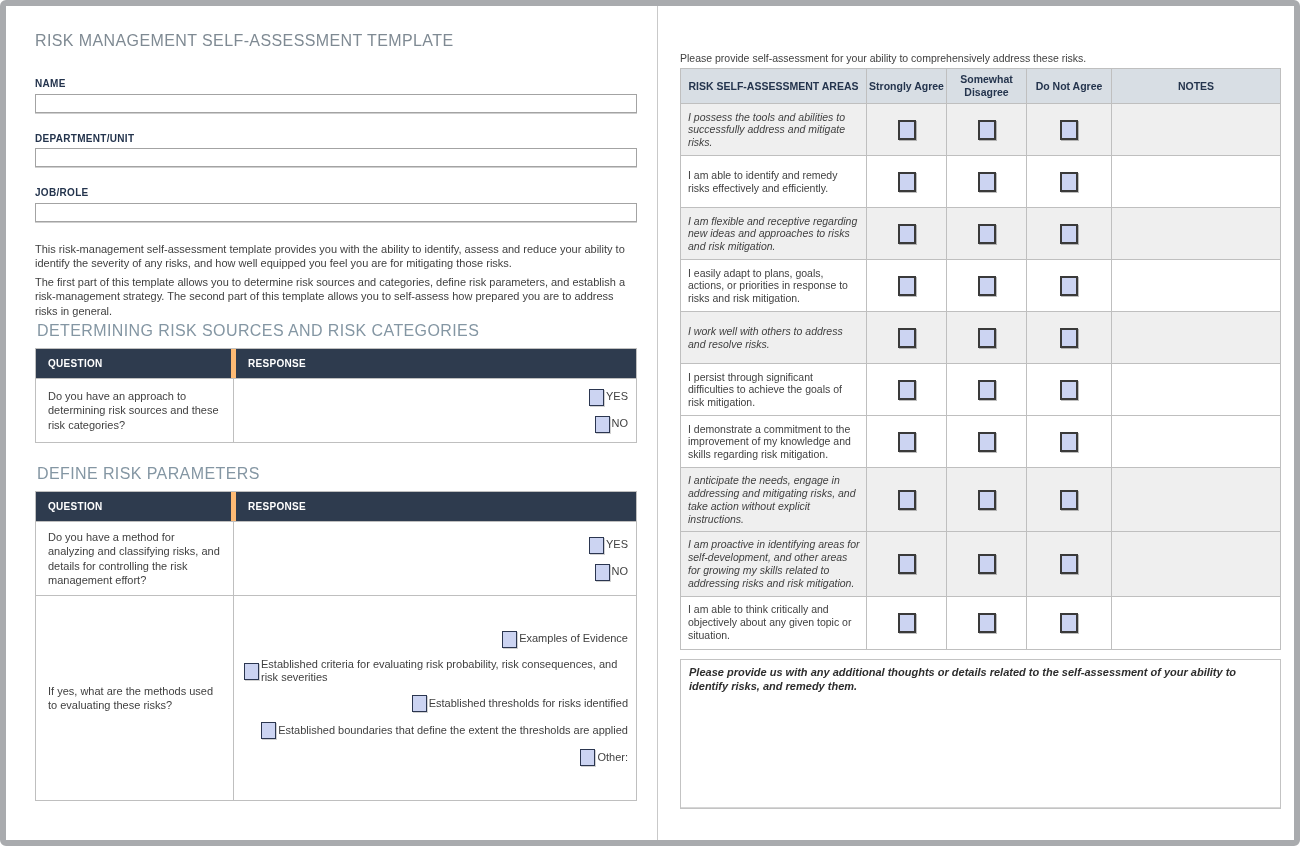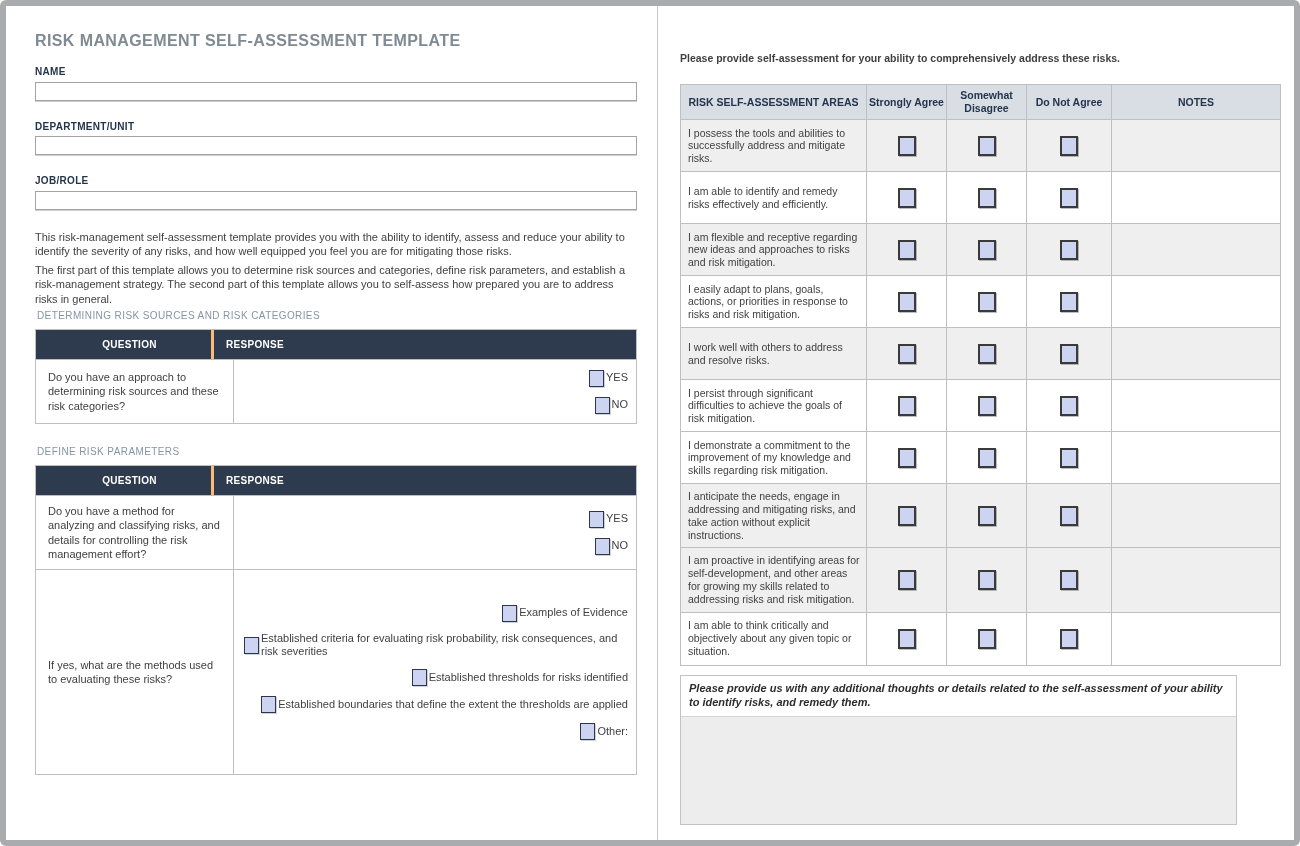--- a/index.html
+++ b/index.html
@@ -1,61 +1,61 @@
 <!DOCTYPE html>
 <html><head>
 <meta charset="utf-8">
 <style>
   * { margin:0; padding:0; box-sizing:border-box; }
   html,body { width:1300px; height:846px; background:#fff; font-family:"Liberation Sans", sans-serif; }
   .frame { width:1300px; height:846px; border:6px solid #a9abae; border-radius:6px; background:#fff; display:flex; overflow:hidden; }
 
   
   .page-left { width:653px; height:100%; border-right:1px solid #c9c9c9; padding:26px 20px 0 29px; }
-  .doc-title { font-size:16px; font-weight:bold; color:#7f8a93; letter-spacing:0.4px; margin-bottom:16px; }
+  .doc-title { font-size:16px; font-weight:normal; color:#7f8a93; letter-spacing:0.4px; margin-bottom:28px; }
   .field-group { margin-bottom:20px; }
   .field-label { font-size:10px; font-weight:bold; color:#24344d; letter-spacing:0.3px; margin-bottom:4px; }
   .field-input { width:602px; height:19px; border:1px solid #a3a3a3; box-shadow:0 1px 0 #cfcfcf; background:#fff; font-size:11px; padding:0 4px; color:#333; }
   .intro-para { width:602px; font-size:11px; color:#3f3f3f; line-height:1.32; margin-bottom:4px; }
   .intro-para.second { }
-  .section-heading { font-size:10px; color:#8496a3; letter-spacing:0.4px; margin:4px 0 8px 2px; }
+  .section-heading { font-size:16px; color:#8496a3; letter-spacing:0.4px; margin:4px 0 8px 2px; }
   .q-table { width:602px; border:1px solid #bfbfbf; margin-bottom:22px; }
   .q-head { display:flex; background:#2e3b4e; }
   .q-head-cell { color:#fff; font-size:10px; font-weight:bold; letter-spacing:0.3px; padding:9px 0 9px 12px; }
-  .q-head-cell.qh-question { width:178px; border-right:3px solid #fdba74;text-align:center; }
+  .q-head-cell.qh-question { width:200px; border-right:5px solid #fdba74; }
   .q-head-cell.qh-response { flex:1; }
   .q-row { display:flex; border-top:1px solid #bfbfbf; min-height:64px; }
   .q-row-tall { min-height:205px; }
   .q-cell { width:198px; border-right:1px solid #bfbfbf; font-size:11px; color:#3f3f3f; line-height:1.3; padding:8px 10px 8px 12px; display:flex; flex-direction:column; justify-content:center; }
   .r-cell { flex:1; padding:8px 8px 8px 10px; display:flex; flex-direction:column; justify-content:center; gap:10px;align-items:flex-end; }
   .opt { display:flex; align-items:center; gap:2px; }
   .opt-label { font-size:11px; color:#3f3f3f; line-height:1.25; max-width:372px; }
   .cb { display:inline-block; flex:none; background:#ccd4f2; }
   .cb-left { width:15px; height:17px; border:1.5px solid #2b3650; box-shadow:1px 1px 0 rgba(0,0,0,0.18); }
   .cb-right { width:18px; height:20px; border:2px solid #3a3a3a; box-shadow:1px 1px 0 rgba(0,0,0,0.25); }
 
   
   .page-right { flex:1; height:100%; padding:46px 23px 0 22px; }
-  .assess-intro { font-size:10.5px; color:#3f3f3f; margin-bottom:20px;font-weight:bold; }
+  .assess-intro { font-size:10.5px; color:#3f3f3f; margin-bottom:4px; }
   .a-table { width:601px; border:1px solid #bfbfbf; }
   .a-head { display:flex; background:#d8dee4; border-bottom:1px solid #bfbfbf; }
   .a-head-cell { font-size:10.5px; font-weight:bold; color:#24344d; line-height:1.25; display:flex; align-items:center; justify-content:center; text-align:center; padding:4px 2px; min-height:32px; }
   .a-cell, .a-head-cell { border-right:1px solid #bfbfbf; }
   .a-cell:last-child, .a-head-cell:last-child { border-right:none; }
   .col-statement { width:186px; }
   .col-opt { width:80px; }
   .col-opt-wide { width:85px; }
   .col-notes { flex:1; }
   .a-row { display:flex; border-bottom:1px solid #bfbfbf; min-height:52px; background:#fff; }
   .a-row:last-child { border-bottom:none; }
-  .a-row-alt { background:#efefef; }
+  .a-row-alt { background:#efefef;font-style:italic; }
   .a-statement { font-size:10.5px; color:#3f3f3f; line-height:1.22; padding:6px 6px 6px 7px; display:flex; flex-direction:column; justify-content:center; }
   .a-check { display:flex; align-items:center; justify-content:center; }
   .a-notes { }
-  .footer-box { width:557px; border:1px solid #c3c3c3; margin-top:9px; height:150px; display:flex; flex-direction:column; }
+  .footer-box { width:601px; border:1px solid #c3c3c3; margin-top:9px; height:150px; display:flex; flex-direction:row; }
   .footer-prompt { background:#fff; font-size:11px; font-weight:bold; font-style:italic; color:#2d2d2d; line-height:1.35; padding:5px 8px 6px 8px; border-bottom:1px solid #d6d6d6; }
   .footer-area { flex:1; background:#ededed; }
 </style>
 </head>
 <body>
 
 <div class="frame">
 
   <div class="page-left">
     <div class="doc-title">RISK MANAGEMENT SELF-ASSESSMENT TEMPLATE</div>

